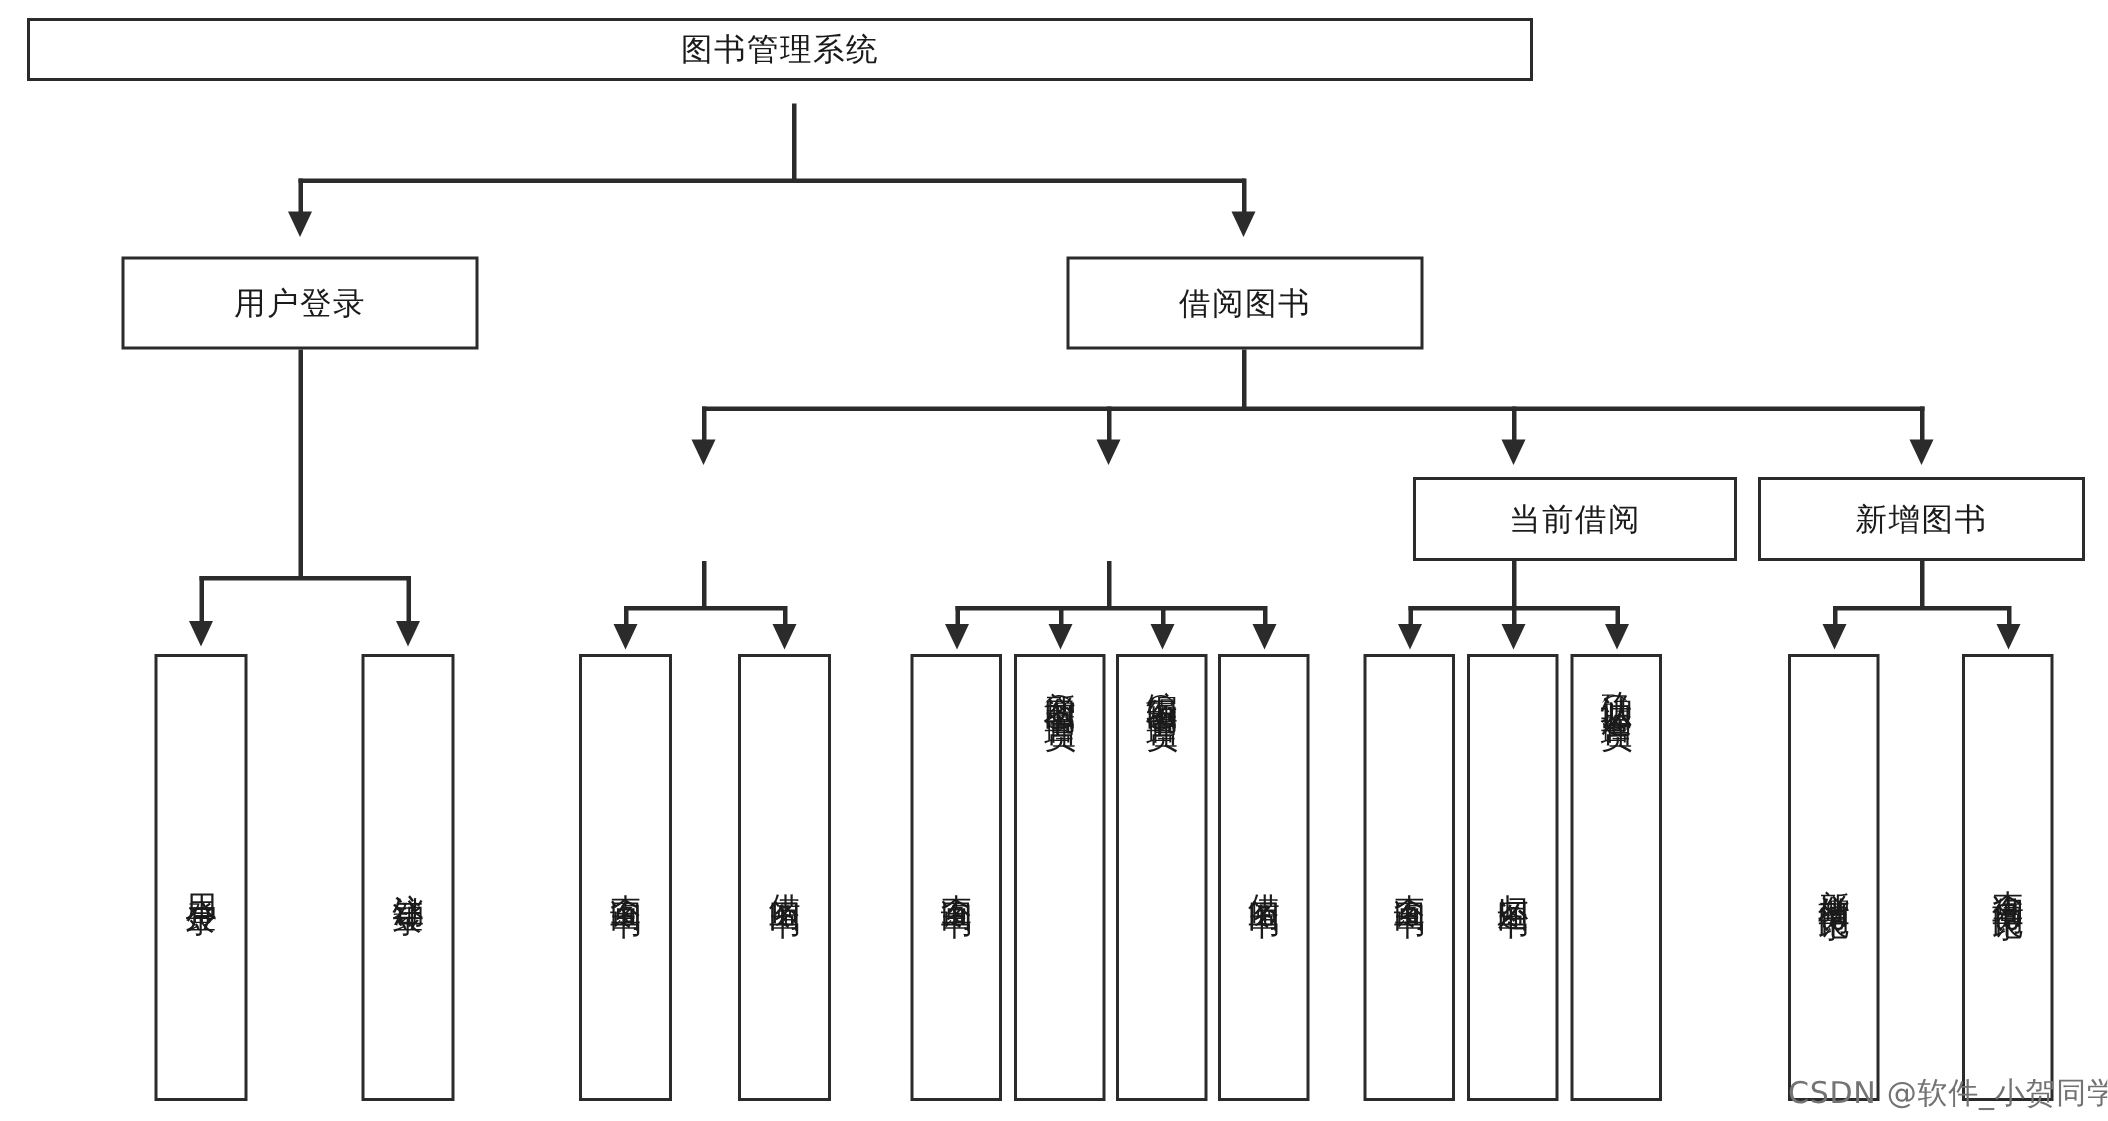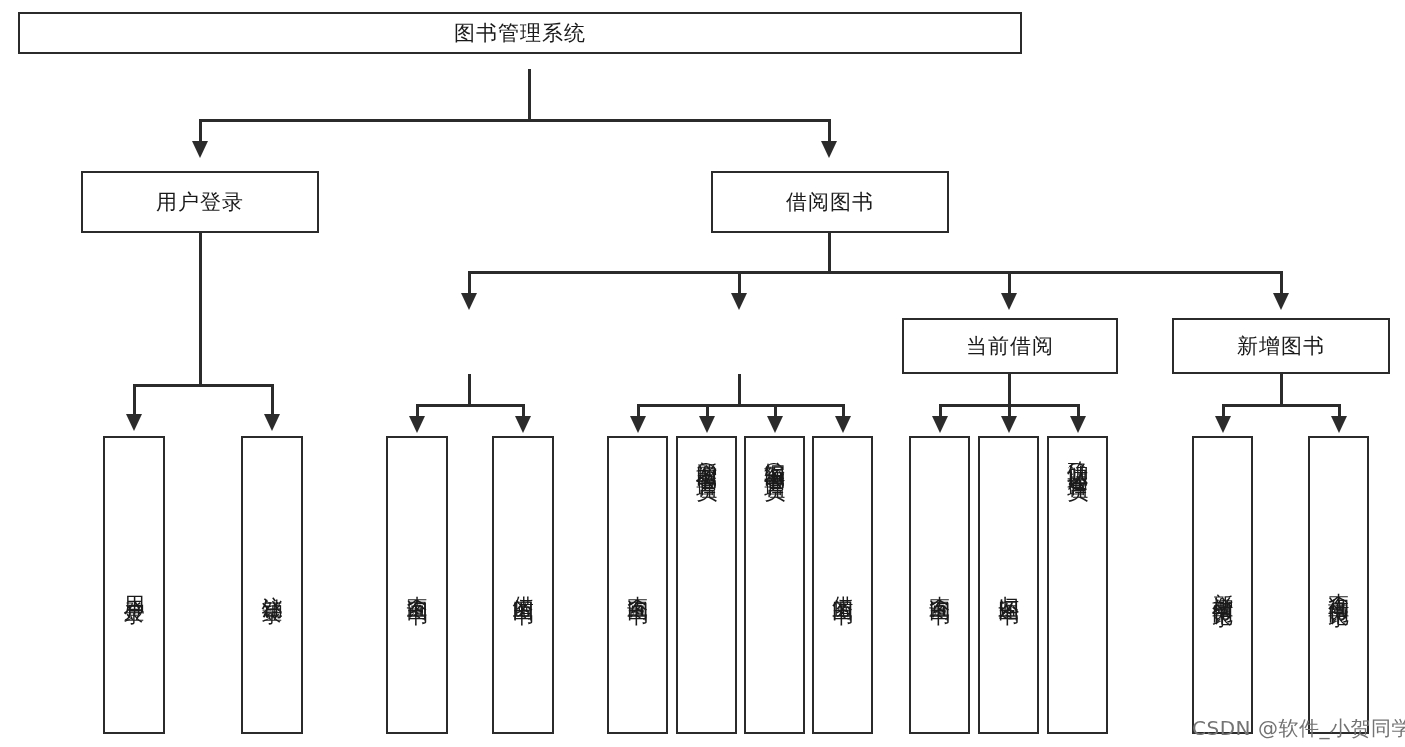--- a/index.html
+++ b/index.html
@@ -116,21 +116,21 @@
   <div class="arrow" style="left:731px; top:293px;"></div>
 
   <div class="ln-v" style="left:1008px; top:271px; height:24px;"></div>
   <div class="arrow" style="left:1001px; top:293px;"></div>
 
   <div class="ln-v" style="left:1280px; top:271px; height:24px;"></div>
   <div class="arrow" style="left:1273px; top:293px;"></div>
 
 
 
-  <div class="node" style="left:902px; top:318px; width:216px; height:56px;text-align:center;">
+  <div class="node" style="left:942px; top:318px; width:216px; height:56px;text-align:center;">
     <span class="label">当前借阅</span>
   </div>
 
   <div class="node" style="left:1172px; top:318px; width:218px; height:56px;">
     <span class="label">新增图书</span>
   </div>
 
   <div class="ln-v" style="left:468px; top:374px; height:32px;"></div>
   <div class="ln-h" style="left:416px; top:404px; width:108px;"></div>
   <div class="ln-v" style="left:416px; top:404px; height:14px;"></div>

